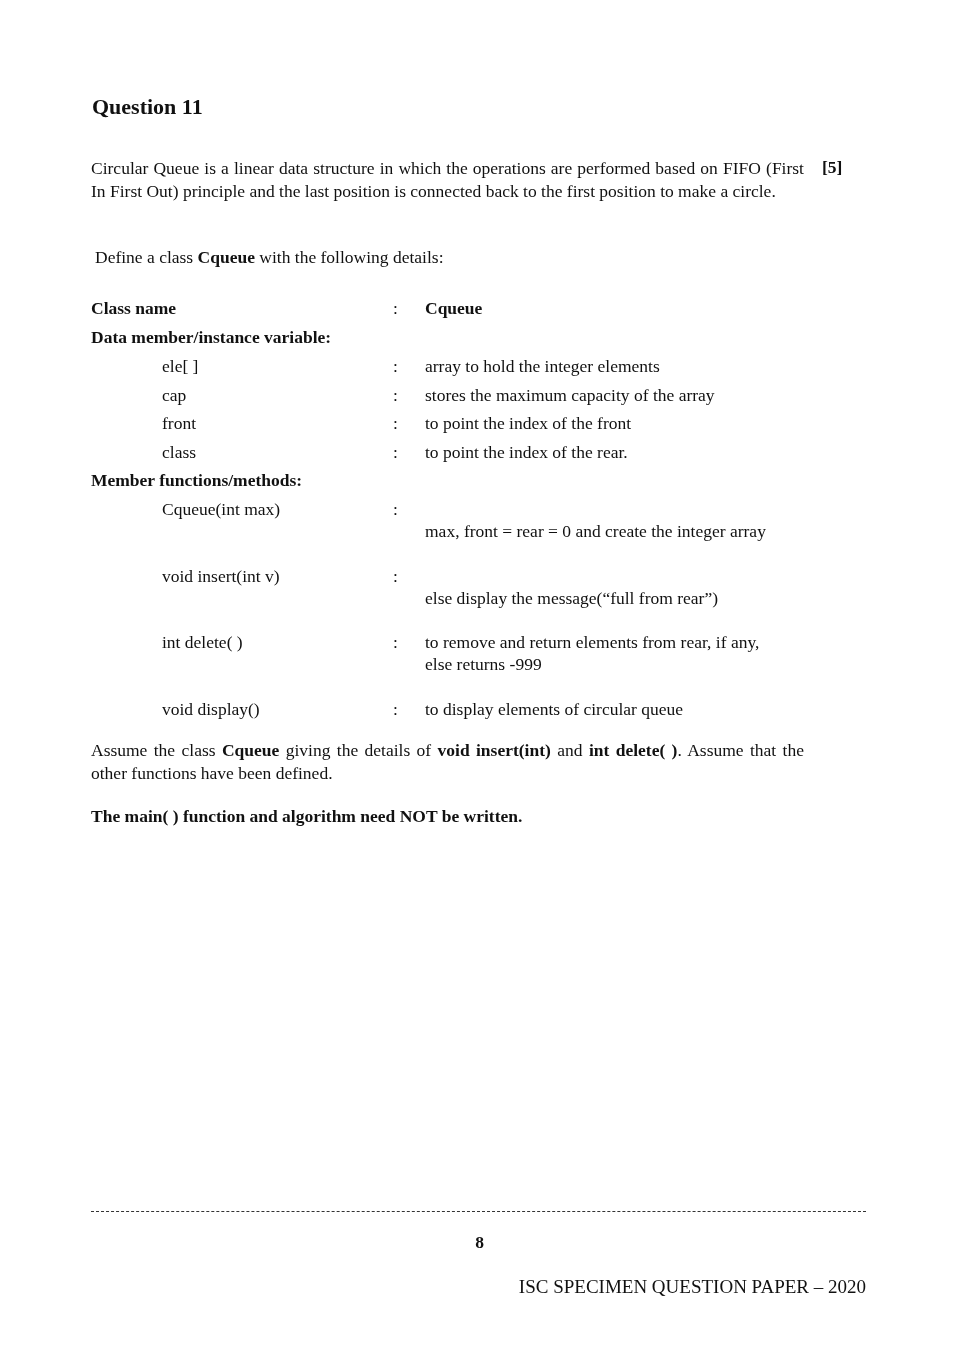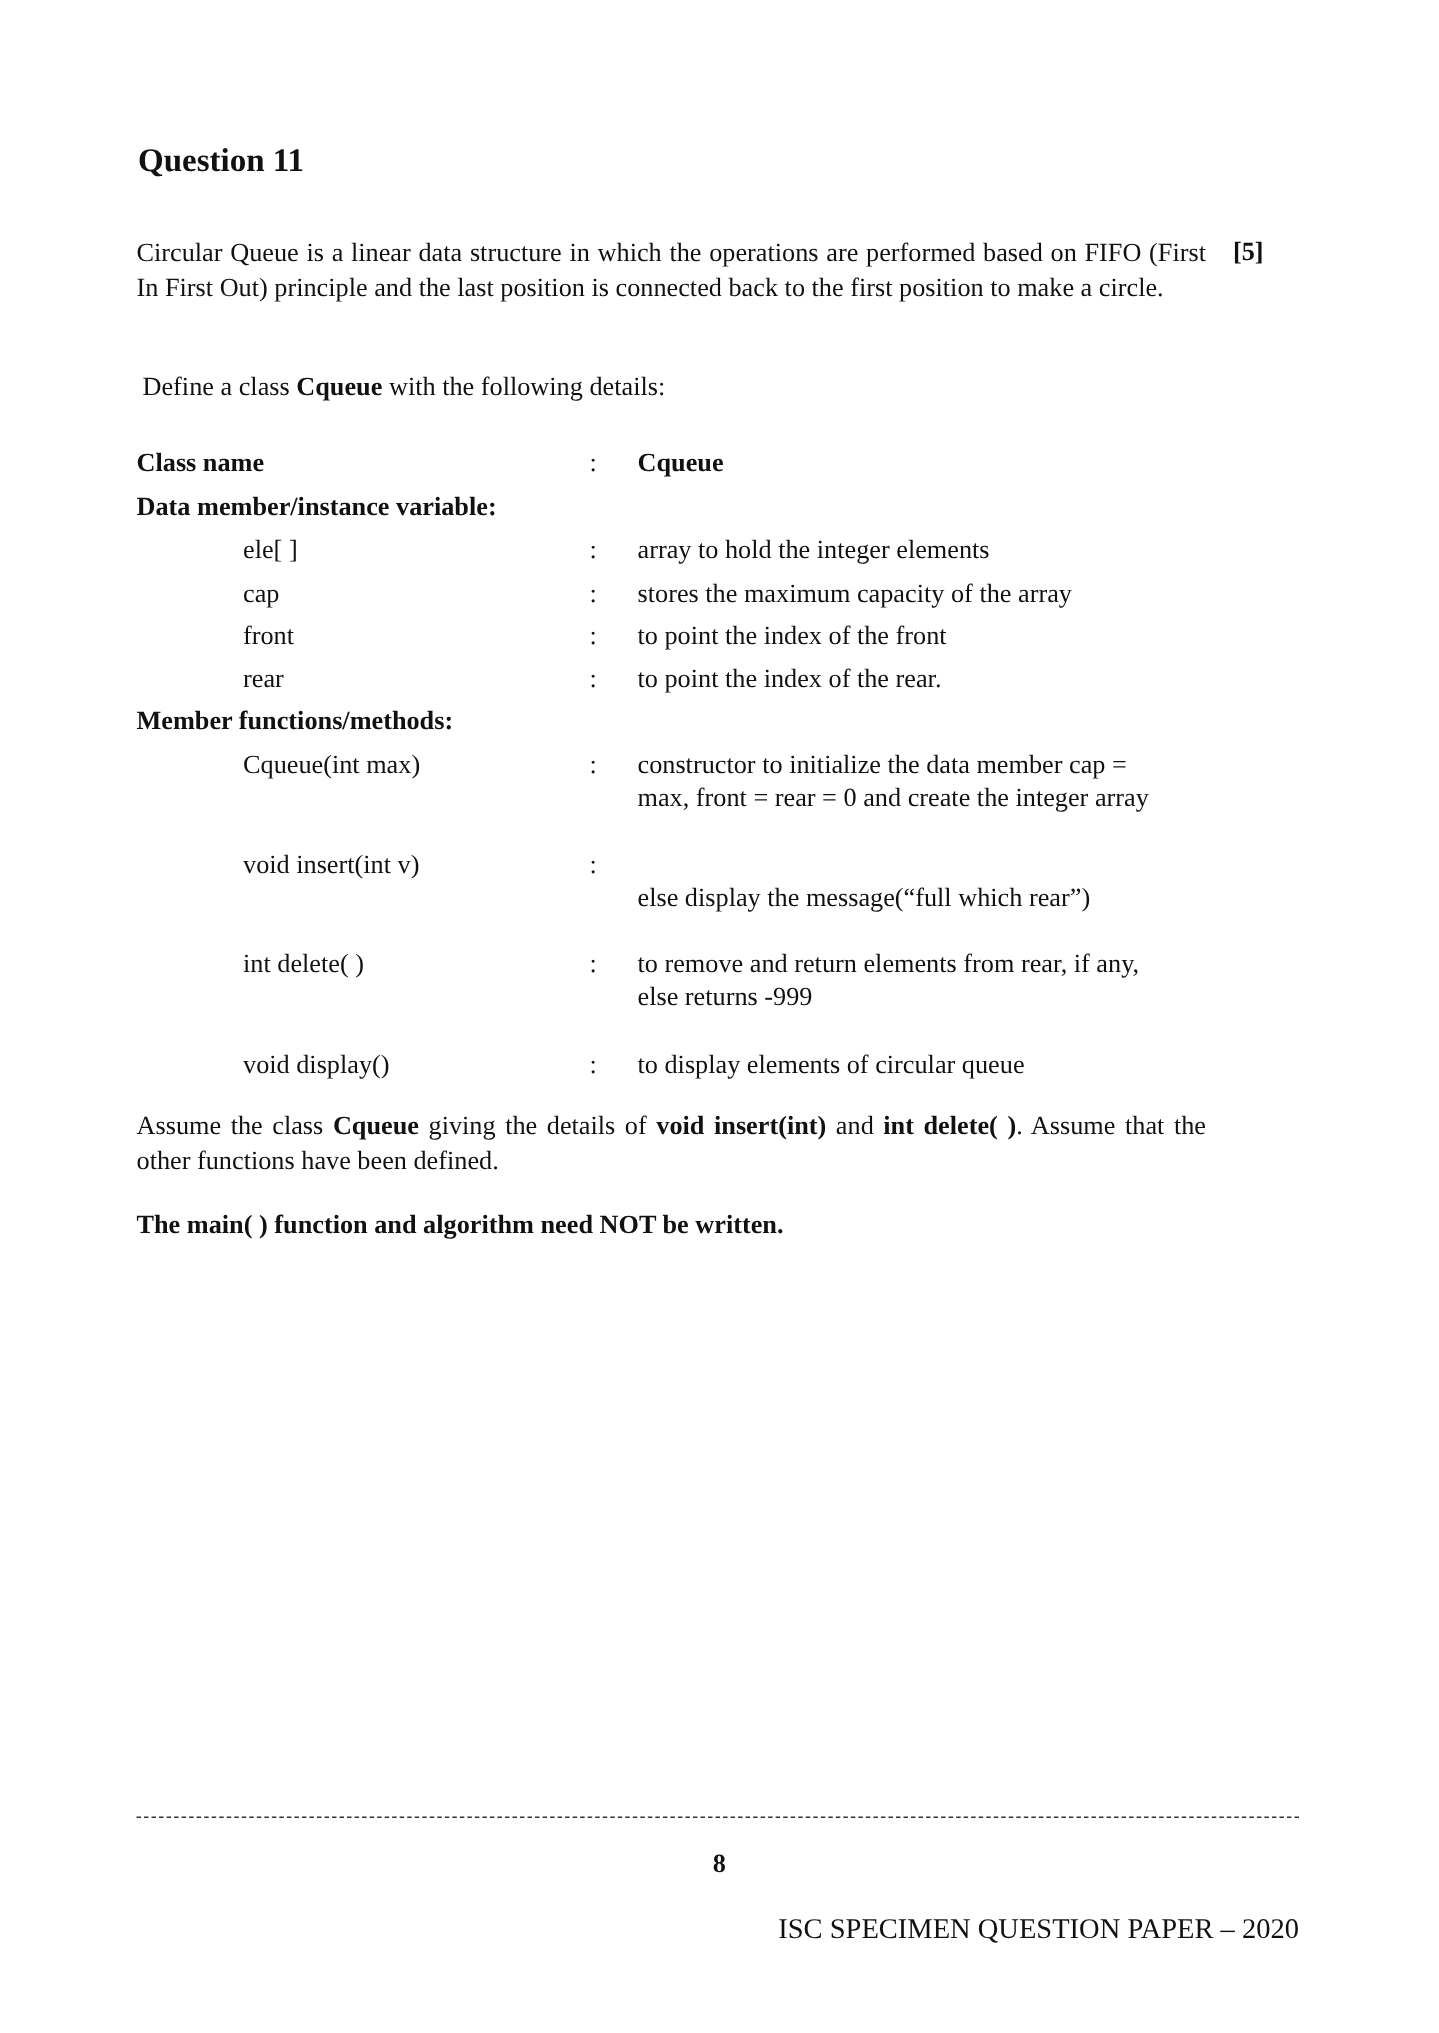--- a/index.html
+++ b/index.html
@@ -55,38 +55,38 @@
     <span class="lbl indent">cap</span>
     <span class="colon">:</span>
     <span class="desc">stores the maximum capacity of the array</span>
   </div>
   <div class="row" style="top:412px;">
     <span class="lbl indent">front</span>
     <span class="colon">:</span>
     <span class="desc">to point the index of the front</span>
   </div>
   <div class="row" style="top:441px;">
-    <span class="lbl indent">rear</span>
+    <span class="lbl indent">class</span>
     <span class="colon">:</span>
     <span class="desc">to point the index of the rear.</span>
   </div>
 
   <div class="row" style="top:469px;">
     <span class="lbl heading">Member functions/methods:</span>
   </div>
 
   <div class="row" style="top:498px;">
     <span class="lbl indent">Cqueue(int max)</span>
     <span class="colon">:</span>
-    <span class="desc"><span>constructor to initialize the data member cap =</span><br><span>max, front = rear = 0 and create the integer array</span></span>
+    <span class="desc"><br><span>max, front = rear = 0 and create the integer array</span></span>
   </div>
   <div class="row" style="top:565px;">
     <span class="lbl indent">void insert(int v)</span>
     <span class="colon">:</span>
-    <span class="desc"><br><span>else display the message(“full which rear”)</span></span>
+    <span class="desc"><br><span>else display the message(“full from rear”)</span></span>
   </div>
   <div class="row" style="top:631px;">
     <span class="lbl indent">int delete( )</span>
     <span class="colon">:</span>
     <span class="desc"><span>to remove and return elements from rear, if any,</span><br><span>else returns -999</span></span>
   </div>
   <div class="row" style="top:698px;">
     <span class="lbl indent">void display()</span>
     <span class="colon">:</span>
     <span class="desc">to display elements of circular queue</span>

